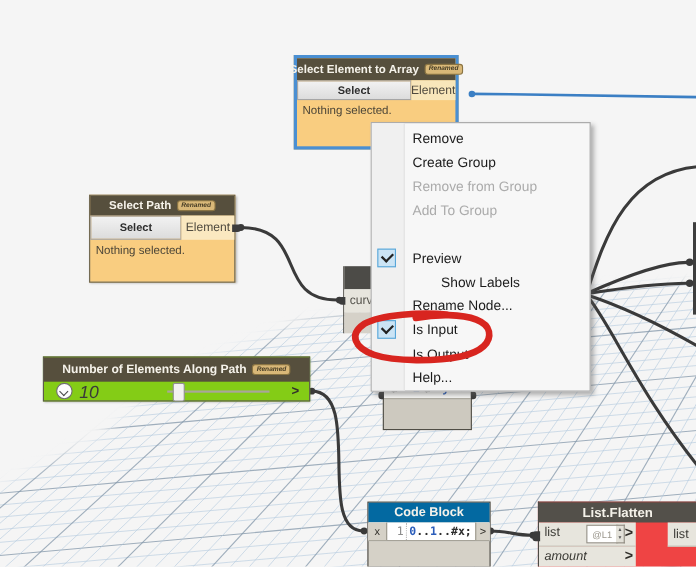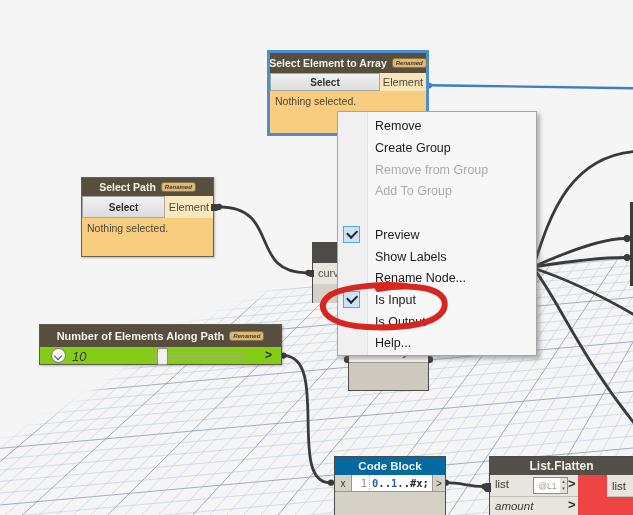--- a/index.html
+++ b/index.html
@@ -13,21 +13,21 @@
   .badge{display:inline-block;background:#d9b878;color:#463c25;border:1px solid #8a7443;
          border-radius:3px;font-size:6px;font-style:italic;font-weight:bold;
          padding:1px 3px;line-height:1;margin-left:5px;}
   .select-btn{background:linear-gradient(#f2f2f2,#dcdcdc);border:1px solid #a6a6a6;
               color:#2e2e2e;font-size:10px;font-weight:bold;display:flex;align-items:center;
               justify-content:center;box-sizing:border-box;}
   .out-cell{display:flex;align-items:center;justify-content:center;font-size:11px;color:#4f4a3f;}
   .status-text{font-size:10.5px;color:#4b4537;padding:4px 5px;}
 
   
-  #node-sea{left:267px;top:50px;width:162px;height:86px;border:3px solid #4a8fd2;background:#f9cd80;}
+  #node-sea{left:267px;top:50px;width:150px;height:86px;border:3px solid #4a8fd2;background:#f9cd80;}
   #node-sea .node-header{background:#564f3d;height:20px;font-size:10.5px;}
   #node-sea .ports-row{display:flex;height:18px;}
   #node-sea .select-btn{width:110px;height:18px;}
   #node-sea .out-cell{flex:1;background:#f8e6ba;}
 
   
   #node-sp{left:81px;top:177px;width:133px;height:80px;border:1px solid #66614f;background:#f9cd80;box-shadow:1px 1px 2px rgba(0,0,0,0.25);}
   #node-sp .node-header{background:#564f3d;height:18px;font-size:10.5px;}
   #node-sp .ports-row{display:flex;height:22px;}
   #node-sp .select-btn{width:83px;height:22px;}
@@ -35,21 +35,21 @@
   #node-sp .out-nub{position:absolute;right:-6px;top:26px;width:8px;height:7px;background:#3c3c3c;border-radius:0 3px 3px 0;}
 
   
   #node-num{left:39px;top:324px;width:243px;height:41px;border:1px solid #5d594d;background:#84cc16;box-shadow:1px 1px 2px rgba(0,0,0,0.25);}
   #node-num .node-header{background:#564f3d;height:22px;font-size:11px;}
   #node-num .body{position:relative;height:18px;}
   #node-num .collapse-btn{position:absolute;left:11px;top:1px;width:15px;height:15px;border:1.4px solid #6f6f6f;
         border-radius:50%;background:#fdfdfd;box-sizing:border-box;}
   #node-num .collapse-btn:after{content:"";position:absolute;left:3.2px;top:3.5px;width:5px;height:5px;
         border-left:1.6px solid #4a4a4a;border-bottom:1.6px solid #4a4a4a;transform:rotate(-45deg);}
-  #node-num .num-value{position:absolute;left:32px;top:2px;font-size:13px;font-style:italic;color:#3a3a3a;}
+  #node-num .num-value{position:absolute;left:32px;top:2px;font-size:16px;font-style:italic;color:#3a3a3a;}
   #node-num .slider-track{position:absolute;left:112px;top:8px;width:93px;height:2px;background:#a9a59b;}
   #node-num .slider-thumb{position:absolute;left:117px;top:1px;width:9px;height:15px;background:#f1f1f1;border:1px solid #8f8f8f;border-radius:2px;}
   #node-num .out-arrow{position:absolute;right:9px;top:1px;font-size:12px;font-weight:bold;color:#33312c;}
 
   
   #node-cb{left:334px;top:456px;width:112px;height:60px;border:1px solid #4c4a44;background:#d5d1c7;}
   #node-cb .node-header{background:#0369a1;height:18px;font-size:11.5px;}
   #node-cb .code-row{display:flex;height:16px;background:#fff;border-bottom:1px solid #9c988d;font-family:"DejaVu Sans Mono","Liberation Mono",monospace;}
   #node-cb .in-port{width:16px;background:#d5d1c7;border-right:1px solid #9c988d;font-size:10px;color:#33312c;
         display:flex;align-items:center;justify-content:center;font-family:"Liberation Sans",sans-serif;}
@@ -365,21 +365,21 @@
     <div class="menu-item disabled" style="top: 46.9px;">
       <span class="label">Remove from Group</span>
     </div>
     <div class="menu-item disabled" style="top: 68.6px;">
       <span class="label">Add To Group</span>
     </div>
     <div class="menu-item" style="top: 112px;">
       <span class="menu-check"></span>
       <span class="label">Preview</span>
     </div>
-    <div class="menu-item" style="top: 133.7px;">
+    <div class="menu-item" style="top: 133.7px; padding-left: 26px;">
       <span class="label">Show Labels</span>
     </div>
     <div class="menu-item" style="top: 155.4px;">
       <span class="label">Rename Node...</span>
     </div>
     <div class="menu-item" style="top: 177.1px;">
       <span class="menu-check"></span>
       <span class="label">Is Input</span>
     </div>
     <div class="menu-item" style="top: 198.8px;">

